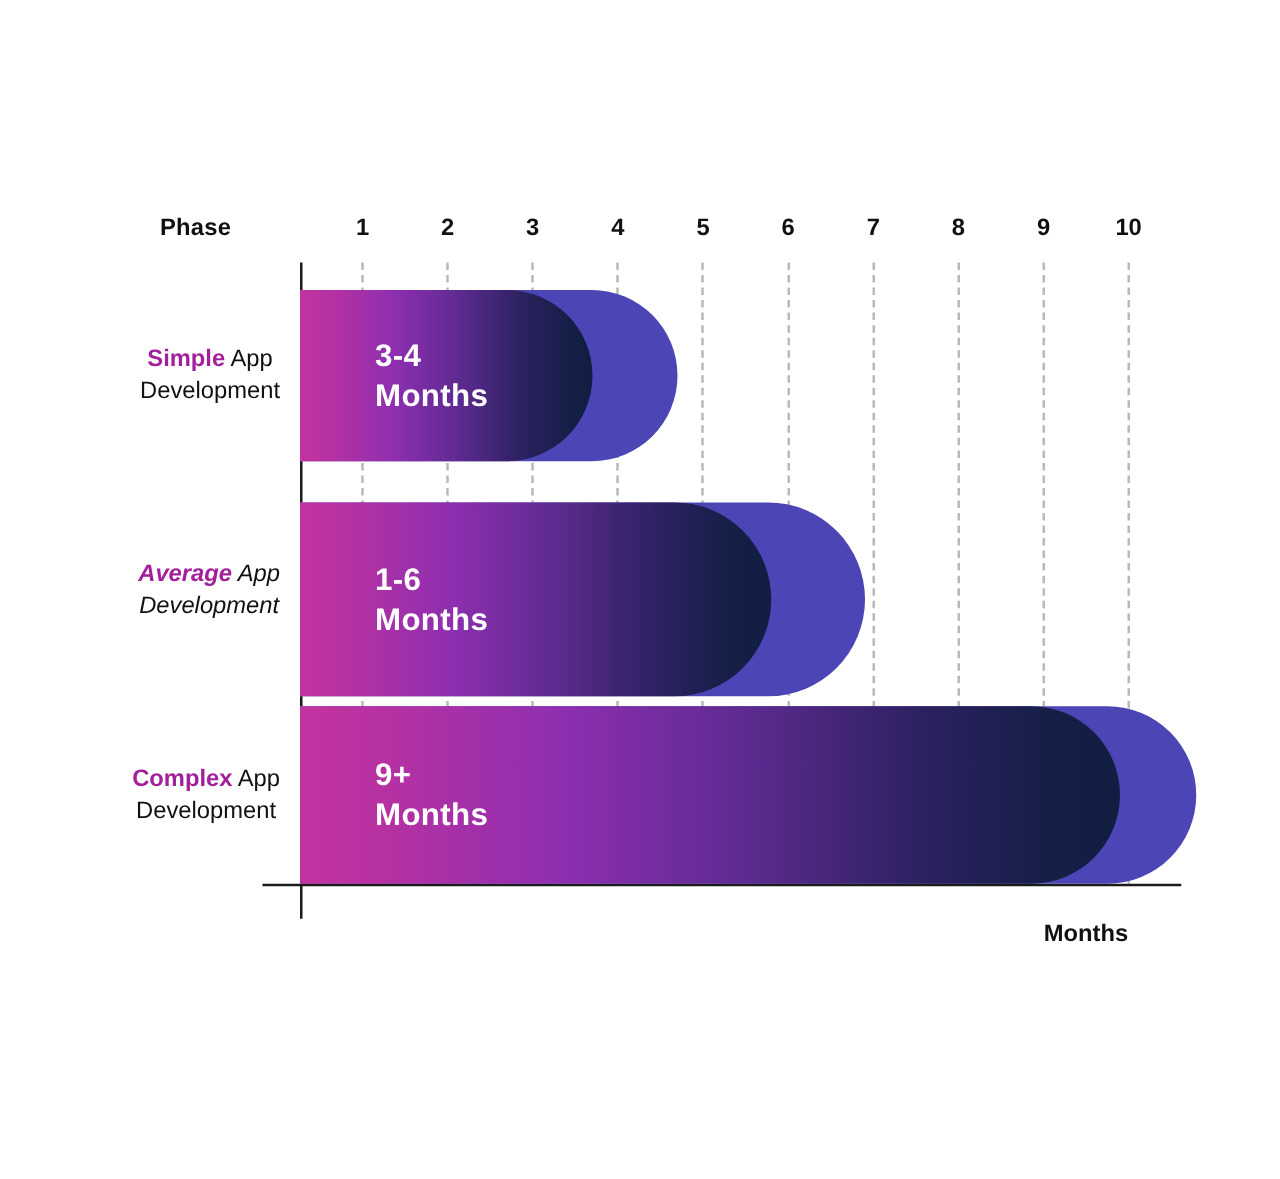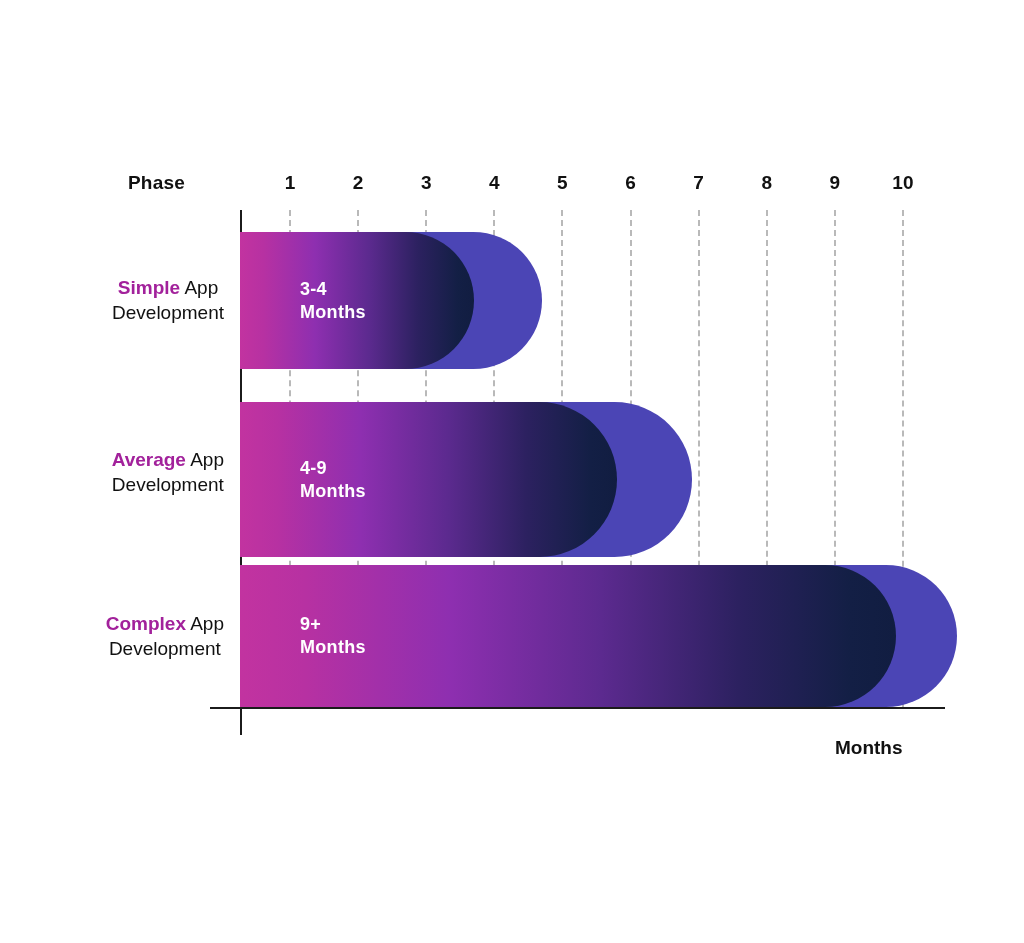--- a/index.html
+++ b/index.html
@@ -60,21 +60,21 @@
   .bar-front{
     position:absolute; left:0; top:0; height:100%;
     background:linear-gradient(90deg,#c233a0 0%,#b731a2 10%,#8e2fb0 32%,#5c2a8f 55%,#2c2160 76%,#131f45 93%,#111d41 100%);
     border-radius:0 999px 999px 0;
   }
   .bar-label{
     position:absolute;
     left:60px; top:50%;
     transform:translateY(-50%);
     color:#ffffff;
-    font-size:18px;
+    font-size:25px;
     font-weight:700;
     line-height:1.28;
     white-space:pre-line;
     letter-spacing:.3px;
   }
 
   
   .cat-label{
     position:absolute;
     text-align:center;
@@ -133,23 +133,23 @@
   <div class="plot" id="plot">
       <div class="bar-row" style="top: 232px; height: 137px; width: 301.97px;">
         <div class="bar-back" style="width: 301.97px;"></div>
         <div class="bar-front" style="width: 233.87px;"></div>
         <div class="bar-label"><span style="display: block;">3-4</span><span style="display: block;">Months</span></div>
       </div>
       <div class="cat-label" style="top: 276px;"><span class="em">Simple</span><span class="rest"> App</span><span class="line2">Development</span></div>
       <div class="bar-row" style="top: 402px; height: 155px; width: 451.79px;">
         <div class="bar-back" style="width: 451.79px;"></div>
         <div class="bar-front" style="width: 376.88px;"></div>
-        <div class="bar-label"><span style="display: block;">4-9</span><span style="display: block;">Months</span></div>
+        <div class="bar-label"><span style="display: block;">1-6</span><span style="display: block;">Months</span></div>
       </div>
-      <div class="cat-label" style="top: 448px;"><span class="em">Average</span><span class="rest"> App</span><span class="line2">Development</span></div>
+      <div class="cat-label" style="top: 448px; font-style: italic;"><span class="em">Average</span><span class="rest"> App</span><span class="line2">Development</span></div>
       <div class="bar-row" style="top: 565px; height: 142px; width: 717.38px;">
         <div class="bar-back" style="width: 717.38px;"></div>
         <div class="bar-front" style="width: 656.09px;"></div>
         <div class="bar-label"><span style="display: block;">9+</span><span style="display: block;">Months</span></div>
       </div>
       <div class="cat-label" style="top: 612px; margin-left: 36px;"><span class="em">Complex</span><span class="rest"> App</span><span class="line2">Development</span></div>
     </div>
 
   <div class="axis-title" id="axis-title" style="left: 835px; top: 737px;">Months</div>
 </div>

